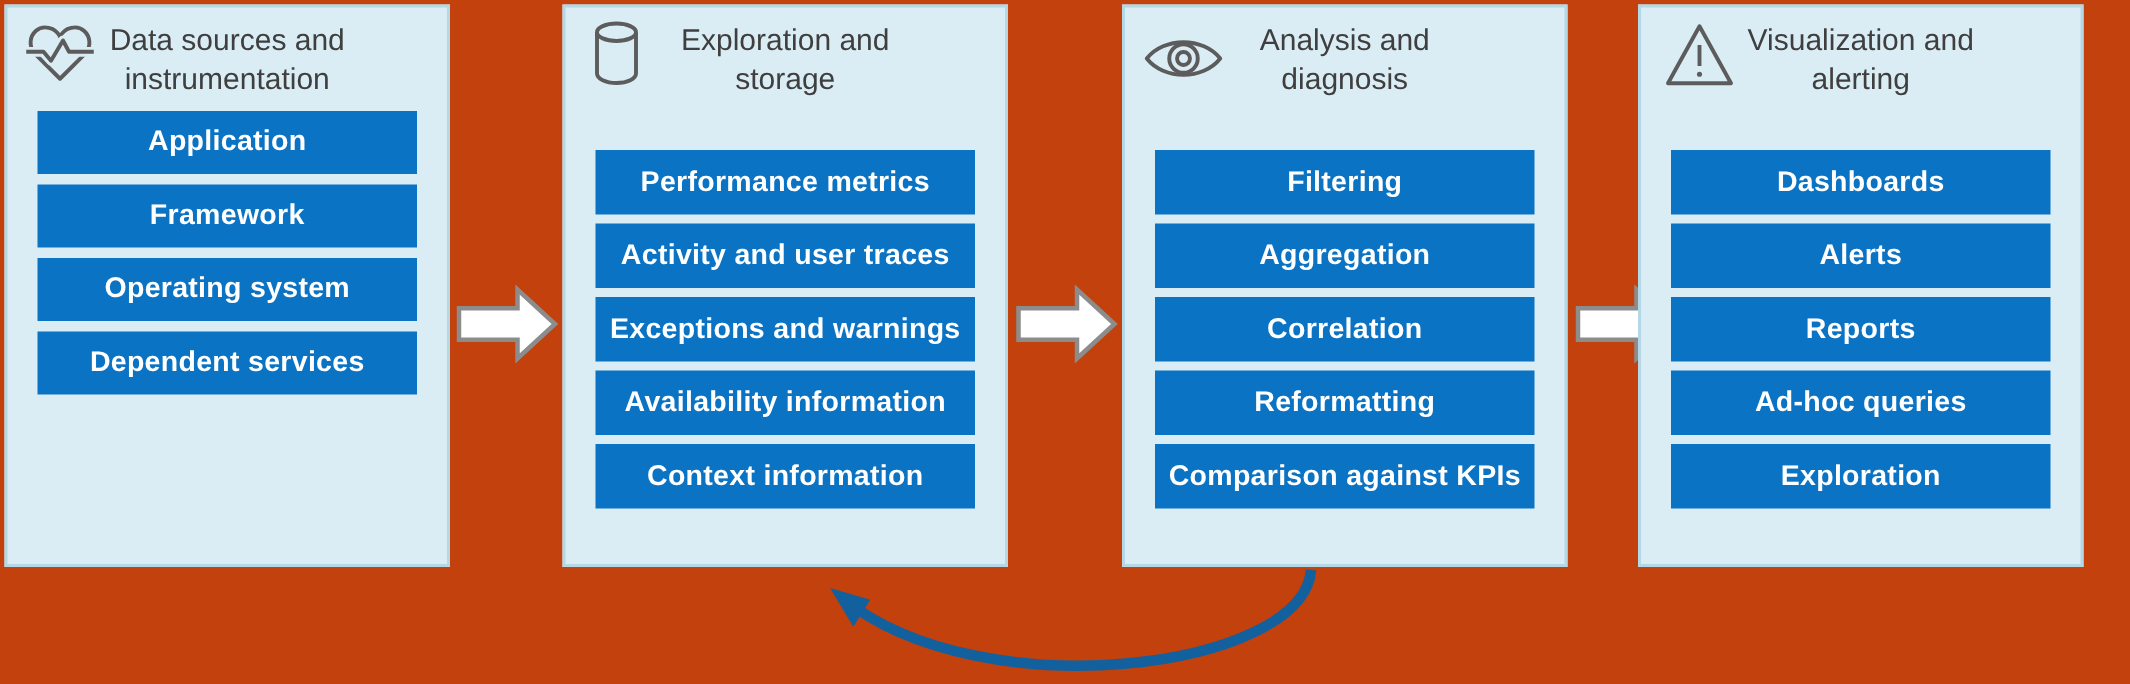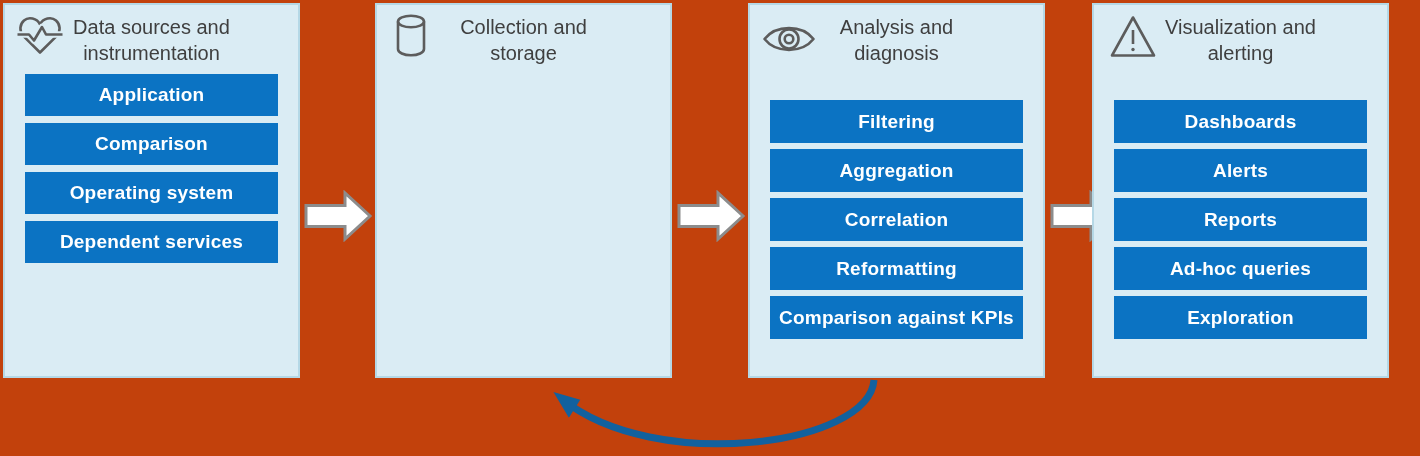--- a/index.html
+++ b/index.html
@@ -50,43 +50,50 @@
         <path d="M 2.5 21.5 L 14 21.5 L 19 27.5 L 27 14 L 31 21.5 L 47.5 21.5" stroke="#daecf4" stroke-width="6.5" stroke-linejoin="round"></path>
         <path d="M 2.5 21.5 L 14 21.5 L 19 27.5 L 27 14 L 31 21.5 L 47.5 21.5" stroke="#5c5c5c" stroke-width="2.6" stroke-linejoin="round"></path>
       </svg>
     </span>
     <h2 class="panel-title">
       <span>Data sources and</span><br>
       <span>instrumentation</span>
     </h2>
     <div class="buttons">
       <div class="btn">Application</div>
-      <div class="btn">Comparison</div>
+      <div class="btn">Framework</div>
       <div class="btn">Operating system</div>
       <div class="btn">Dependent services</div>
     </div>
   </section>
 
   <span class="flow-arrow" style="left:303px">
     <svg width="70" height="52" viewBox="0 0 70 52">
       <polygon points="3,15.5 42,15.5 42,3 67,26 42,49 42,36.5 3,36.5" fill="#ffffff" stroke="#8c8c8c" stroke-width="3" stroke-linejoin="miter"></polygon>
     </svg>
   </span>
 
   <section class="panel rest" style="left:375px">
     <span class="panel-icon" style="left:16px; top:7px">
       <svg width="36" height="48" viewBox="0 0 36 48" fill="none">
         <path d="M 5 9.5 V 37 C 5 40.5 10.8 43.3 18 43.3 C 25.2 43.3 31 40.5 31 37 V 9.5" stroke="#5c5c5c" stroke-width="2.6"></path>
         <ellipse cx="18" cy="9.5" rx="13" ry="5.8" stroke="#5c5c5c" stroke-width="2.6"></ellipse>
       </svg>
     </span>
     <h2 class="panel-title">
-      <span>Collection and</span><br>
+      <span>Exploration and</span><br>
       <span>storage</span>
     </h2>
+    <div class="buttons">
+      <div class="btn">Performance metrics</div>
+      <div class="btn">Activity and user traces</div>
+      <div class="btn">Exceptions and warnings</div>
+      <div class="btn">Availability information</div>
+      <div class="btn">Context information</div>
+    </div>
   </section>
 
   <span class="flow-arrow" style="left:676px">
     <svg width="70" height="52" viewBox="0 0 70 52">
       <polygon points="3,15.5 42,15.5 42,3 67,26 42,49 42,36.5 3,36.5" fill="#ffffff" stroke="#8c8c8c" stroke-width="3" stroke-linejoin="miter"></polygon>
     </svg>
   </span>
 
   <section class="panel rest" style="left:748px">
     <span class="panel-icon" style="left:12px; top:16px">

